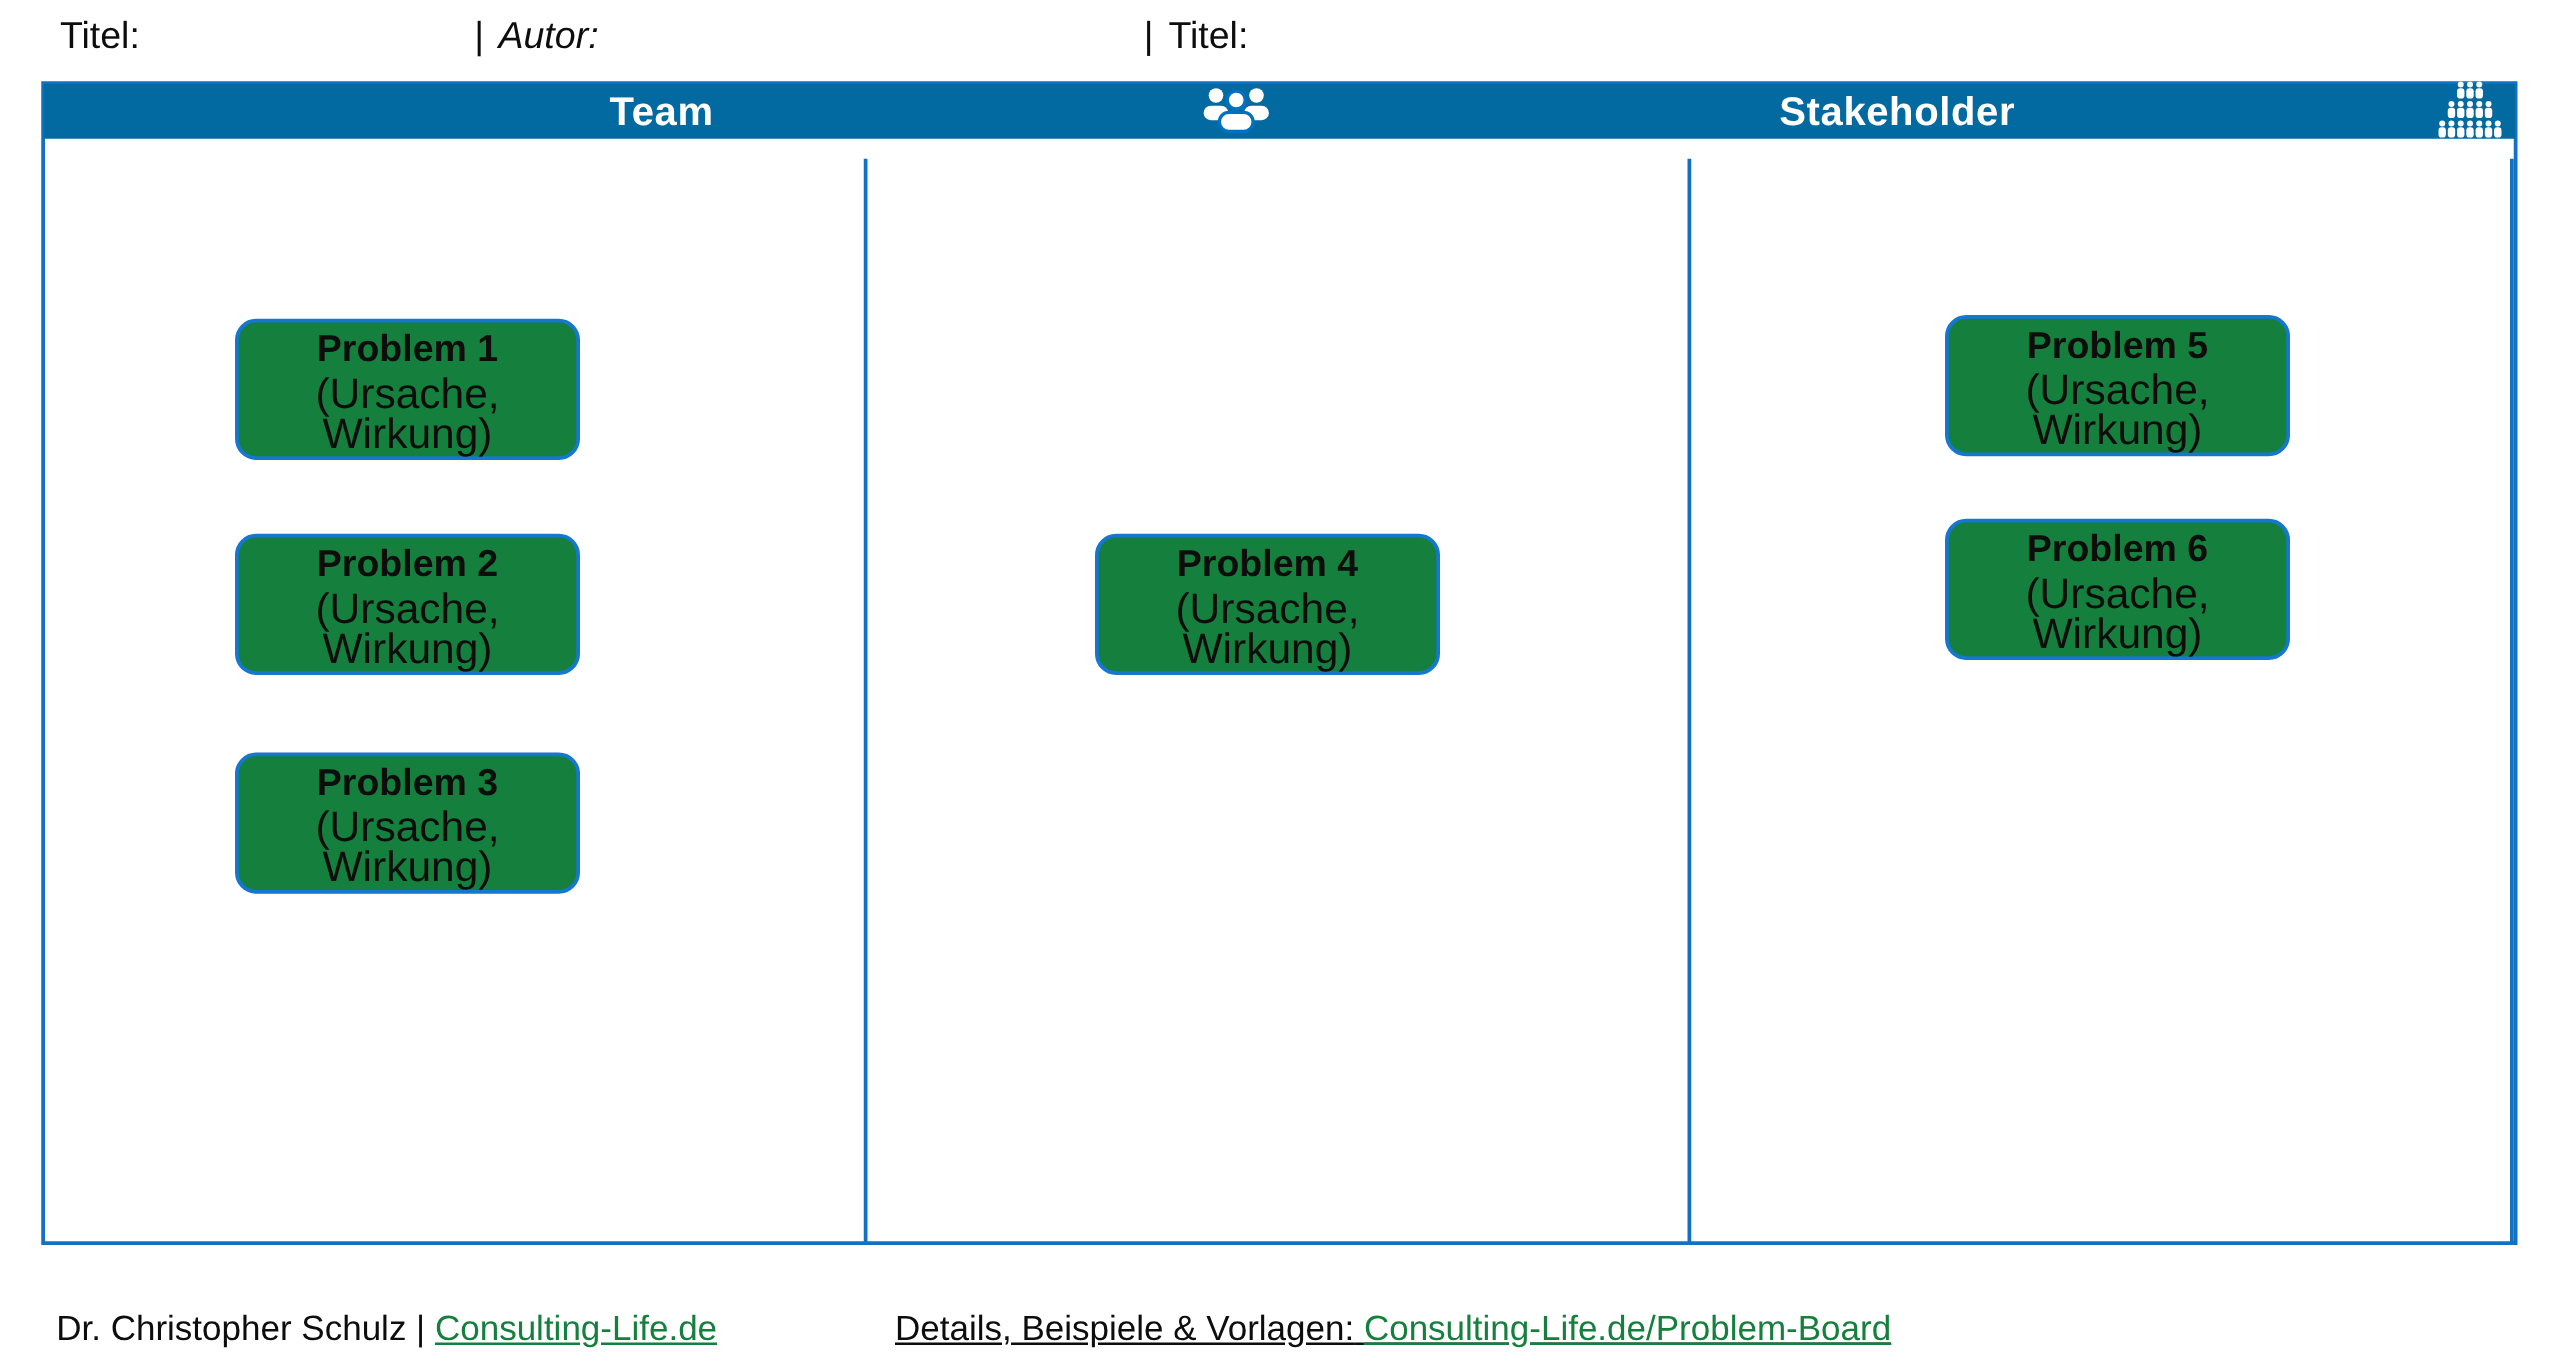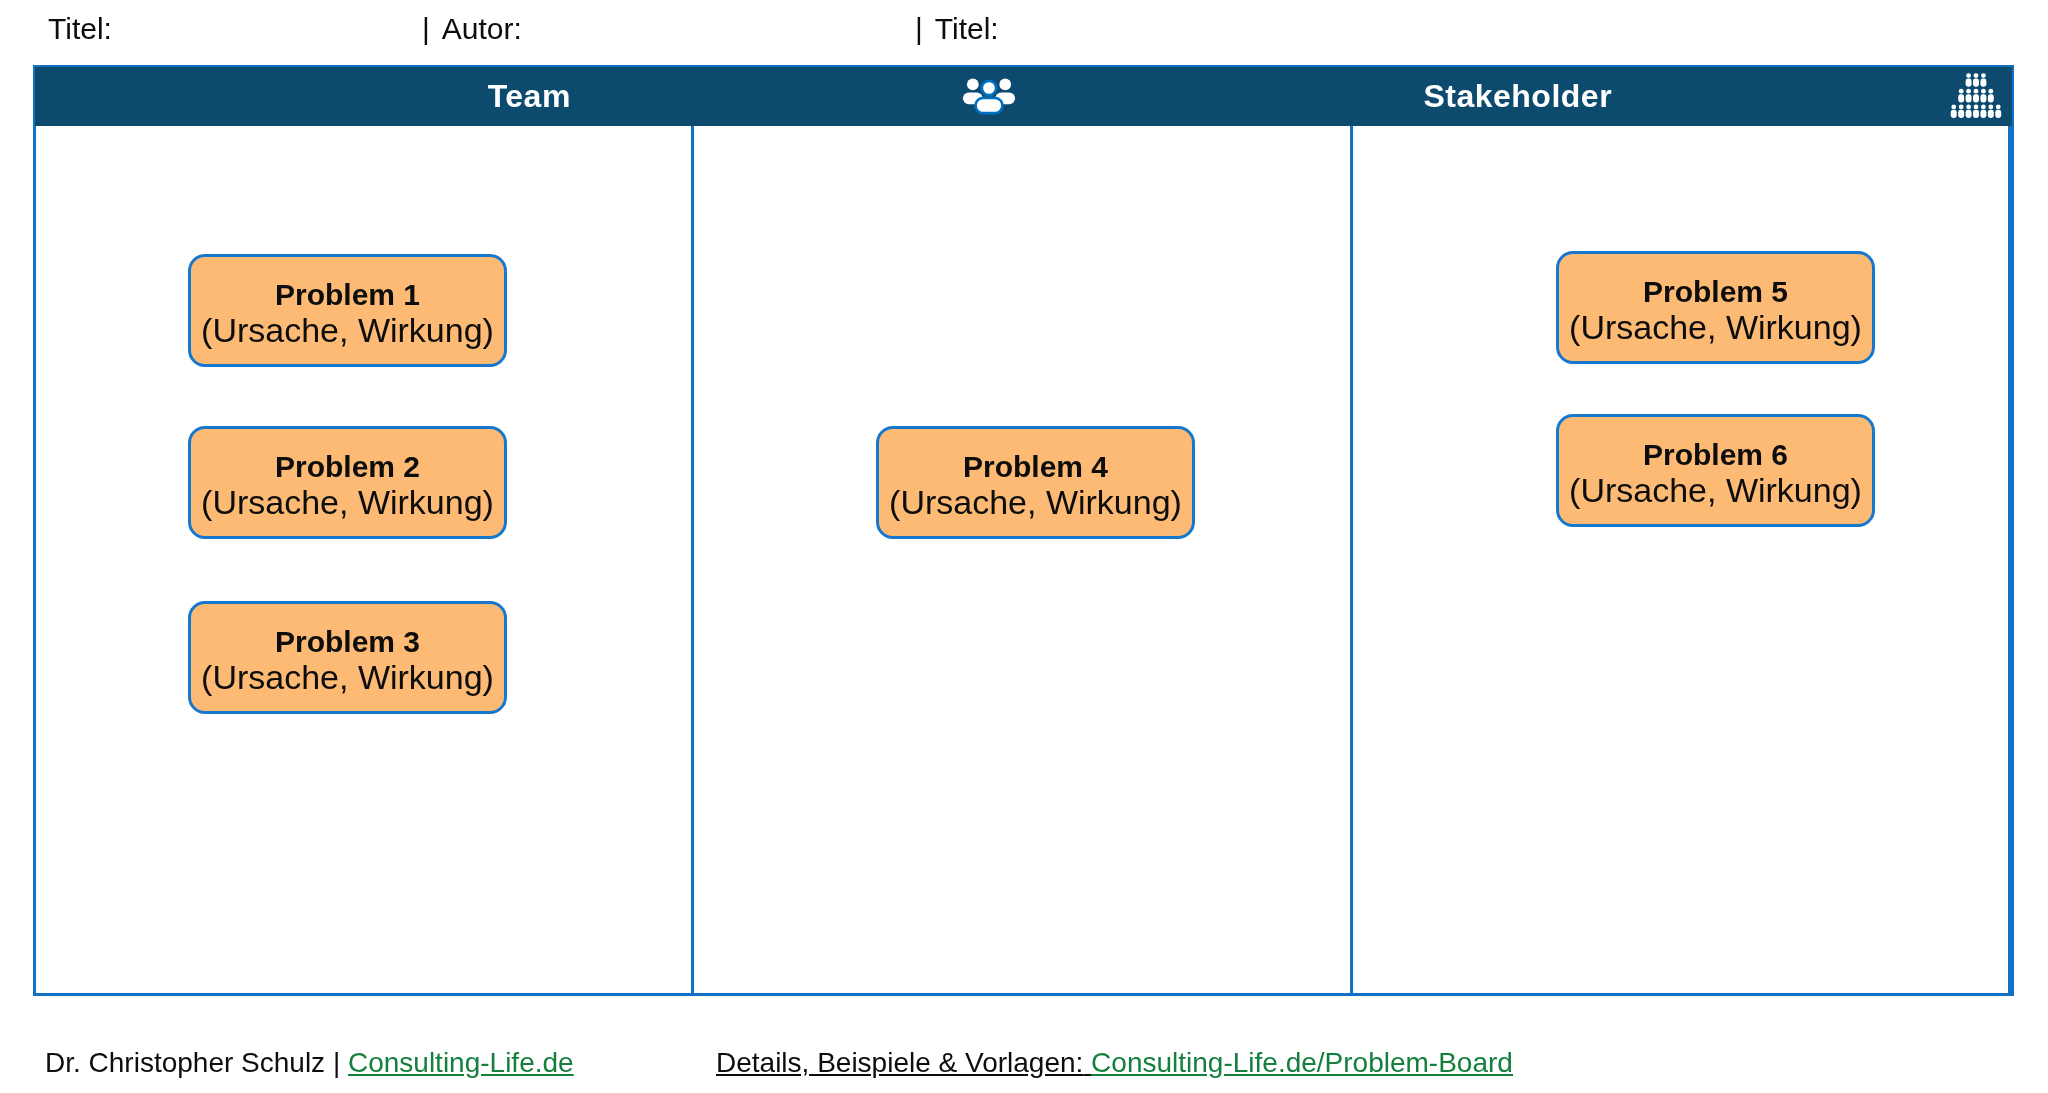--- a/index.html
+++ b/index.html
@@ -4,39 +4,39 @@
 <style>
   * { margin:0; padding:0; box-sizing:border-box; }
   html,body { width:2048px; height:1093px; background:#ffffff;
               font-family:"Liberation Sans", sans-serif; color:#0d0d0d;
               position:relative; overflow:hidden; }
 
   
   .meta-row { position:absolute; top:12px; left:0; width:100%; height:42px; font-size:30px; }
   .meta-field { position:absolute; top:0; white-space:nowrap; }
   .meta-titel  { left:48px; }
-  .meta-autor  { left:422px; }
+  .meta-autor  { left:379px;font-style:italic; }
   .meta-stand  { left:915px; }
   .meta-sep { margin-right:12px; }
 
   
   .board { position:absolute; left:33px; top:65px; width:1981px; height:931px;
            border:3px solid #1172c3; }
-  .board-header { display:flex; height:59px; background:#0c4a6e; margin:-1px -1px 0 -1px; }
+  .board-header { display:flex; height:44px; background:#0369a1; margin:-1px -1px 16px -1px; }
   .col-header { flex:1 1 0; position:relative; display:flex; align-items:center; justify-content:center; }
   .col-header-label { color:#ffffff; font-weight:bold; font-size:32px; letter-spacing:.5px; }
   .col-header .hdr-icon { position:absolute; right:8px; top:50%; transform:translateY(-50%); line-height:0; }
 
   .board-body { position:relative; display:flex; height:869px; }
   .col { flex:1 1 0; border-right:3px solid #1172c3; }
   .col:last-child { border-right:none; }
 
   
-  .card { position:absolute; width:319px; height:113px;
-          background:#fdba74; border:3px solid #1577ce; border-radius:17px;
+  .card { position:absolute; width:276px; height:113px;
+          background:#15803d; border:3px solid #1577ce; border-radius:17px;
           display:flex; flex-direction:column; align-items:center; justify-content:center;
           text-align:center; }
   .card-title { font-weight:bold; font-size:30px; line-height:38px; }
   .card-subtitle { font-size:34px; line-height:32px; }
   .card-p1 { left:152px; top:128px; }
   .card-p2 { left:152px; top:300px; }
   .card-p3 { left:152px; top:475px; }
   .card-p4 { left:840px; top:300px; }
   .card-p5 { left:1520px; top:125px; }
   .card-p6 { left:1520px; top:288px; }

